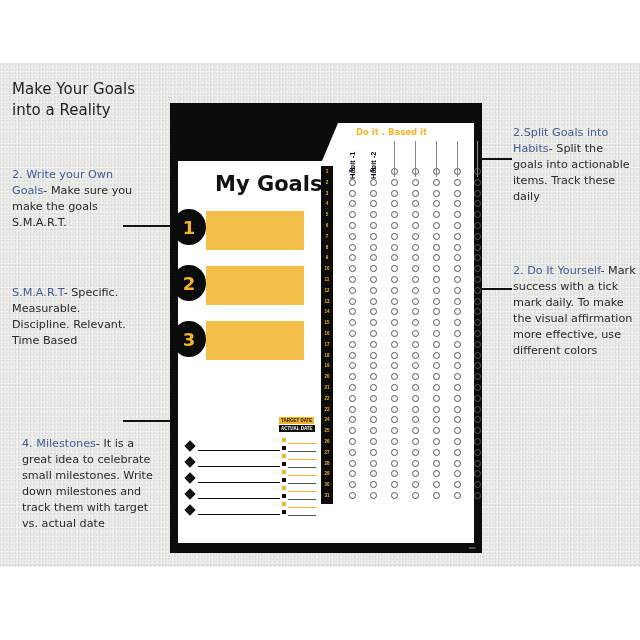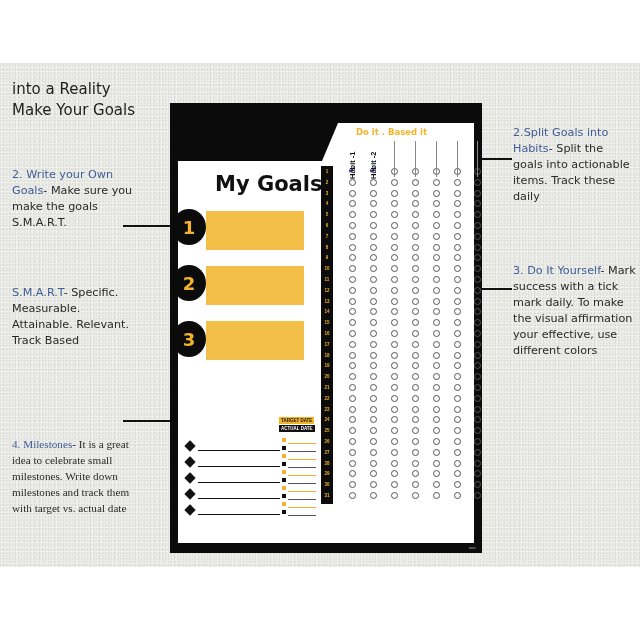--- a/index.html
+++ b/index.html
@@ -44,45 +44,45 @@
   .habit-line { position:absolute; top:18px; width:1px; height:36px; background:#888; }
   .circle { position:absolute; width:7px; height:7px; border:1.3px solid #555; border-radius:50%; box-sizing:border-box; }
   .check { position:absolute; font-size:9px; color:#3a3f9c; font-weight:bold; line-height:9px; }
 </style>
 </head>
 <body>
 
 <div class="canvas"></div>
 
 <div class="title-note">
+  <div>Make Your Goals</div>
   <div>into a Reality</div>
-  <div>Make Your Goals</div>
 </div>
 
 <div class="note" style="left:12px; top:167px; width:128px;">
   <span class="hl">2. Write your Own Goals</span><span>- Make sure you make the goals S.M.A.R.T.</span>
 </div>
 <div class="connector" style="left:123px; top:225px; width:88px;"></div>
 
 <div class="note" style="left:12px; top:285px; width:125px;">
-  <span class="hl">S.M.A.R.T</span><span>- Specific. Measurable. Attainable. Relevant. Track Based</span>
-</div>
-
-<div class="note" style="left:12px; top:436px; width:135px;font-family:Liberation Serif, serif;">
+  <span class="hl">S.M.A.R.T</span><span>- Specific. Measurable. Discipline. Relevant. Time Based</span>
+</div>
+
+<div class="note" style="left:22px; top:436px; width:135px;">
   <span class="hl">4. Milestones</span><span>- It is a great idea to celebrate small milestones. Write down milestones and track them with target vs. actual date</span>
 </div>
 <div class="connector" style="left:123px; top:420px; width:150px;"></div>
 
 <div class="note" style="left:513px; top:125px; width:122px;">
   <span class="hl">2.Split Goals into Habits</span><span>- Split the goals into actionable items. Track these daily</span>
 </div>
 <div class="connector" style="left:457px; top:158px; width:55px;"></div>
 
 <div class="note" style="left:513px; top:263px; width:125px;">
-  <span class="hl">3. Do It Yourself</span><span>- Mark success with a tick mark daily. To make the visual affirmation your effective, use different colors</span>
+  <span class="hl">2. Do It Yourself</span><span>- Mark success with a tick mark daily. To make the visual affirmation more effective, use different colors</span>
 </div>
 <div class="connector" style="left:404px; top:288px; width:108px;"></div>
 
 <div class="poster">
   <div class="header-black"></div>
   <div class="header-title">GOAL TRACKER</div>
   <div class="poster-inner" style="top:20px;">
   </div>
   <div style="position:absolute; left:8px; top:20px; width:160px; height:38px; background:#0b0b0b; clip-path: polygon(0 0,100% 0,90% 100%,0 100%);"></div>
   <div style="position:absolute; left:8px; top:58px; width:296px; height:382px;">

